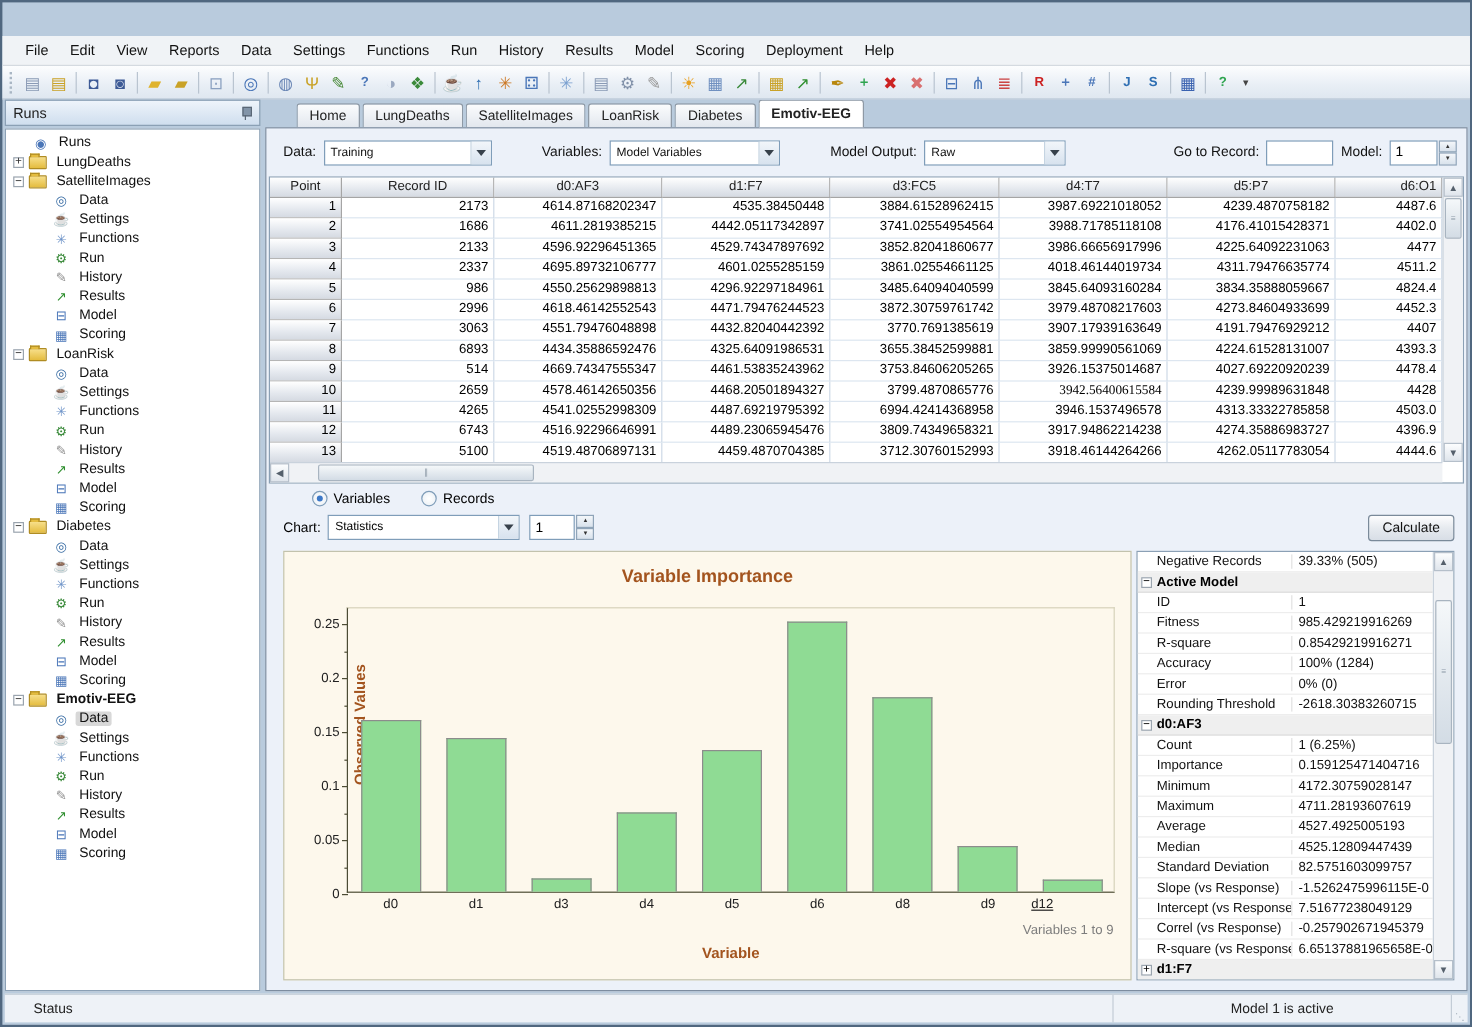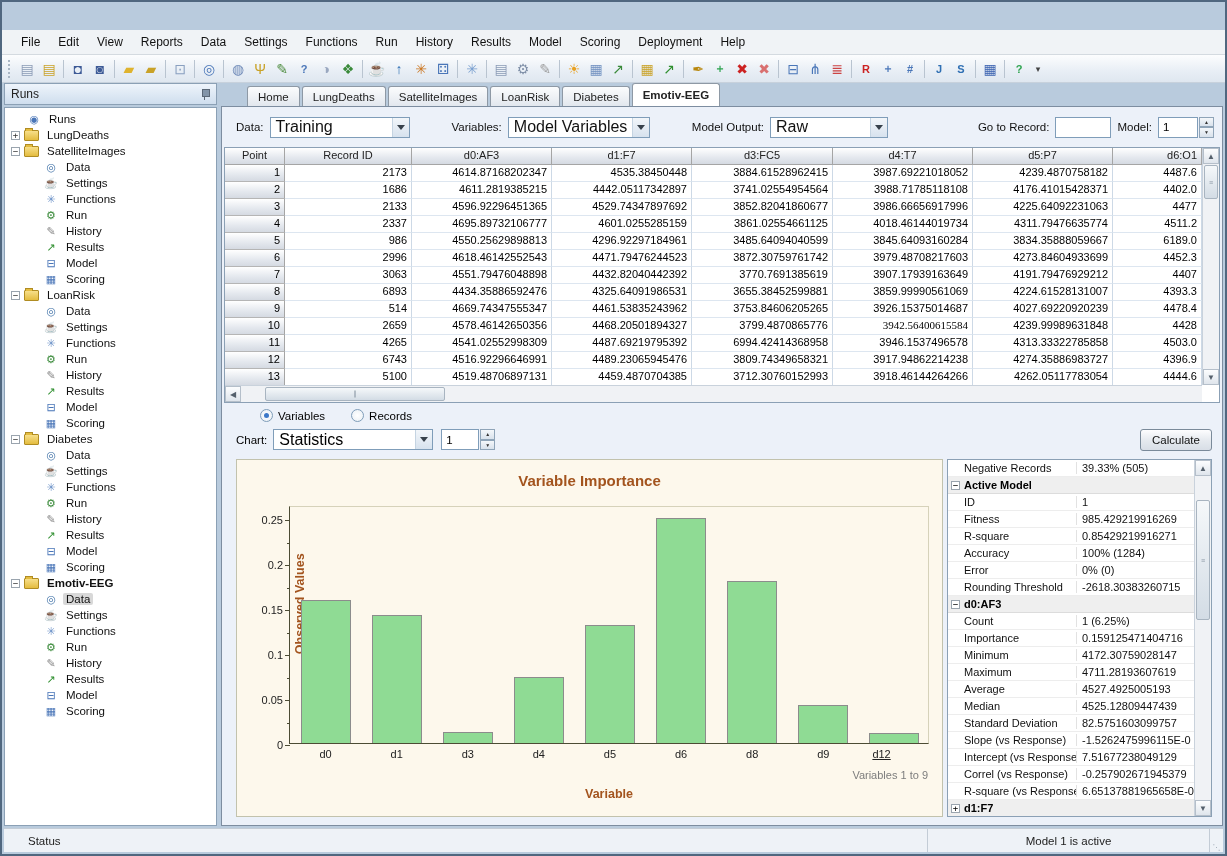--- a/index.html
+++ b/index.html
@@ -63,21 +63,21 @@
   .tab { height:20px; padding:0 10px; margin-right:2px; font-size:11.5px; display:flex; align-items:center;
     background:linear-gradient(#fbfcfd,#e2e7ee); border:1px solid #8e99a5; border-bottom:none; border-radius:3px 3px 0 0; color:#222; }
   .tab.active { height:23px; background:#fff; font-weight:bold; position:relative; z-index:2; }
   .tab-lead { width:26px; height:20px; border-bottom:none; }
   .tab-nav { position:absolute; right:4px; bottom:4px; display:flex; gap:8px; font-size:10px; color:#333; }
   .content-inner { position:absolute; top:23px; left:0; right:0; bottom:0; border:1px solid #7d8da0; background:#ecf1f9; }
 
   
   .controls-row { position:absolute; top:0; left:0; right:0; height:40px; display:flex; align-items:center; font-size:11.5px; color:#111; }
   .ctl-label { margin:0 6px; }
-  .combo { height:21px; background:#fff; border:1px solid #7f9db9; display:flex; align-items:center; font-size:16px; padding-left:5px; position:relative; }
+  .combo { height:21px; background:#fff; border:1px solid #7f9db9; display:flex; align-items:center; font-size:10px; padding-left:5px; position:relative; }
   .combo .combo-text { flex:1; }
   .combo .combo-arrow-box { width:17px; height:100%; display:flex; align-items:center; justify-content:center; border-left:1px solid #c5d4e2;
     background:linear-gradient(#f2f6fa,#d7e2ee); }
   .tri-down { width:0; height:0; border-left:4px solid transparent; border-right:4px solid transparent; border-top:5px solid #37414b; }
   .text-input { height:21px; background:#fff; border:1px solid #7f9db9; font-size:11.5px; padding:0 4px; font-family:"Liberation Sans",sans-serif; }
   .spinner { width:15px; height:21px; display:flex; flex-direction:column; margin-left:1px; }
   .spin-btn { flex:1; border:1px solid #8fa4b8; background:linear-gradient(#f4f7fa,#d9e2ec); font-size:5px; display:flex; align-items:center; justify-content:center; color:#333; }
 
   
   .grid-wrap { position:absolute; top:40px; left:2px; right:2px; height:256px; background:#fff; border:1px solid #8ba0b5; }
@@ -559,21 +559,21 @@
                 <div class="cell num" style="flex: 1 1 0%;">4511.2</div>
               </div>
               <div class="grid-row">
                 <div class="cell rowhead" style="width: 60px;">5</div>
                 <div class="cell num" style="width: 127px;">986</div>
                 <div class="cell num" style="width: 140px;">4550.25629898813</div>
                 <div class="cell num" style="width: 140px;">4296.92297184961</div>
                 <div class="cell num" style="width: 141px;">3485.64094040599</div>
                 <div class="cell num" style="width: 140px;">3845.64093160284</div>
                 <div class="cell num" style="width: 140px;">3834.35888059667</div>
-                <div class="cell num" style="flex: 1 1 0%;">6189.0</div>
+                <div class="cell num" style="flex: 1 1 0%;">4824.4</div>
               </div>
               <div class="grid-row">
                 <div class="cell rowhead" style="width: 60px;">6</div>
                 <div class="cell num" style="width: 127px;">2996</div>
                 <div class="cell num" style="width: 140px;">4618.46142552543</div>
                 <div class="cell num" style="width: 140px;">4471.79476244523</div>
                 <div class="cell num" style="width: 141px;">3872.30759761742</div>
                 <div class="cell num" style="width: 140px;">3979.48708217603</div>
                 <div class="cell num" style="width: 140px;">4273.84604933699</div>
                 <div class="cell num" style="flex: 1 1 0%;">4452.3</div>
@@ -721,21 +721,21 @@
               <div class="xcat-label" style="left: 213.333px; width: 71.1111px;">d4</div>
               <div class="bar" style="left: 295px; width: 50px; height: 118px; background: rgb(143, 219, 148); border-color: rgb(140, 140, 140);"></div>
               <div class="xcat-label" style="left: 284.444px; width: 71.1111px;">d5</div>
               <div class="bar" style="left: 366.111px; width: 50px; height: 225px; background: rgb(143, 219, 148); border-color: rgb(140, 140, 140);"></div>
               <div class="xcat-label" style="left: 355.556px; width: 71.1111px;">d6</div>
               <div class="bar" style="left: 437.222px; width: 50px; height: 162px; background: rgb(143, 219, 148); border-color: rgb(140, 140, 140);"></div>
               <div class="xcat-label" style="left: 426.667px; width: 71.1111px;">d8</div>
               <div class="bar" style="left: 508.333px; width: 50px; height: 38px; background: rgb(143, 219, 148); border-color: rgb(140, 140, 140);"></div>
               <div class="xcat-label" style="left: 497.778px; width: 71.1111px;">d9</div>
               <div class="bar" style="left: 579.444px; width: 50px; height: 10px; background: rgb(143, 219, 148); border-color: rgb(140, 140, 140);"></div>
-              <div class="xcat-label" style="left: 556px; width: 71.1111px; text-decoration: underline;">d12</div>
+              <div class="xcat-label" style="left: 543px; width: 71.1111px; text-decoration: underline;">d12</div>
             </div>
         </div>
 
         <div class="stats-panel">
           <div class="stats-rows" id="stats">
               <div class="stat-row">
                 <span class="lbl">Negative Records</span>
                 <span class="val">39.33% (505)</span>
               </div>
               <div class="stat-section">

